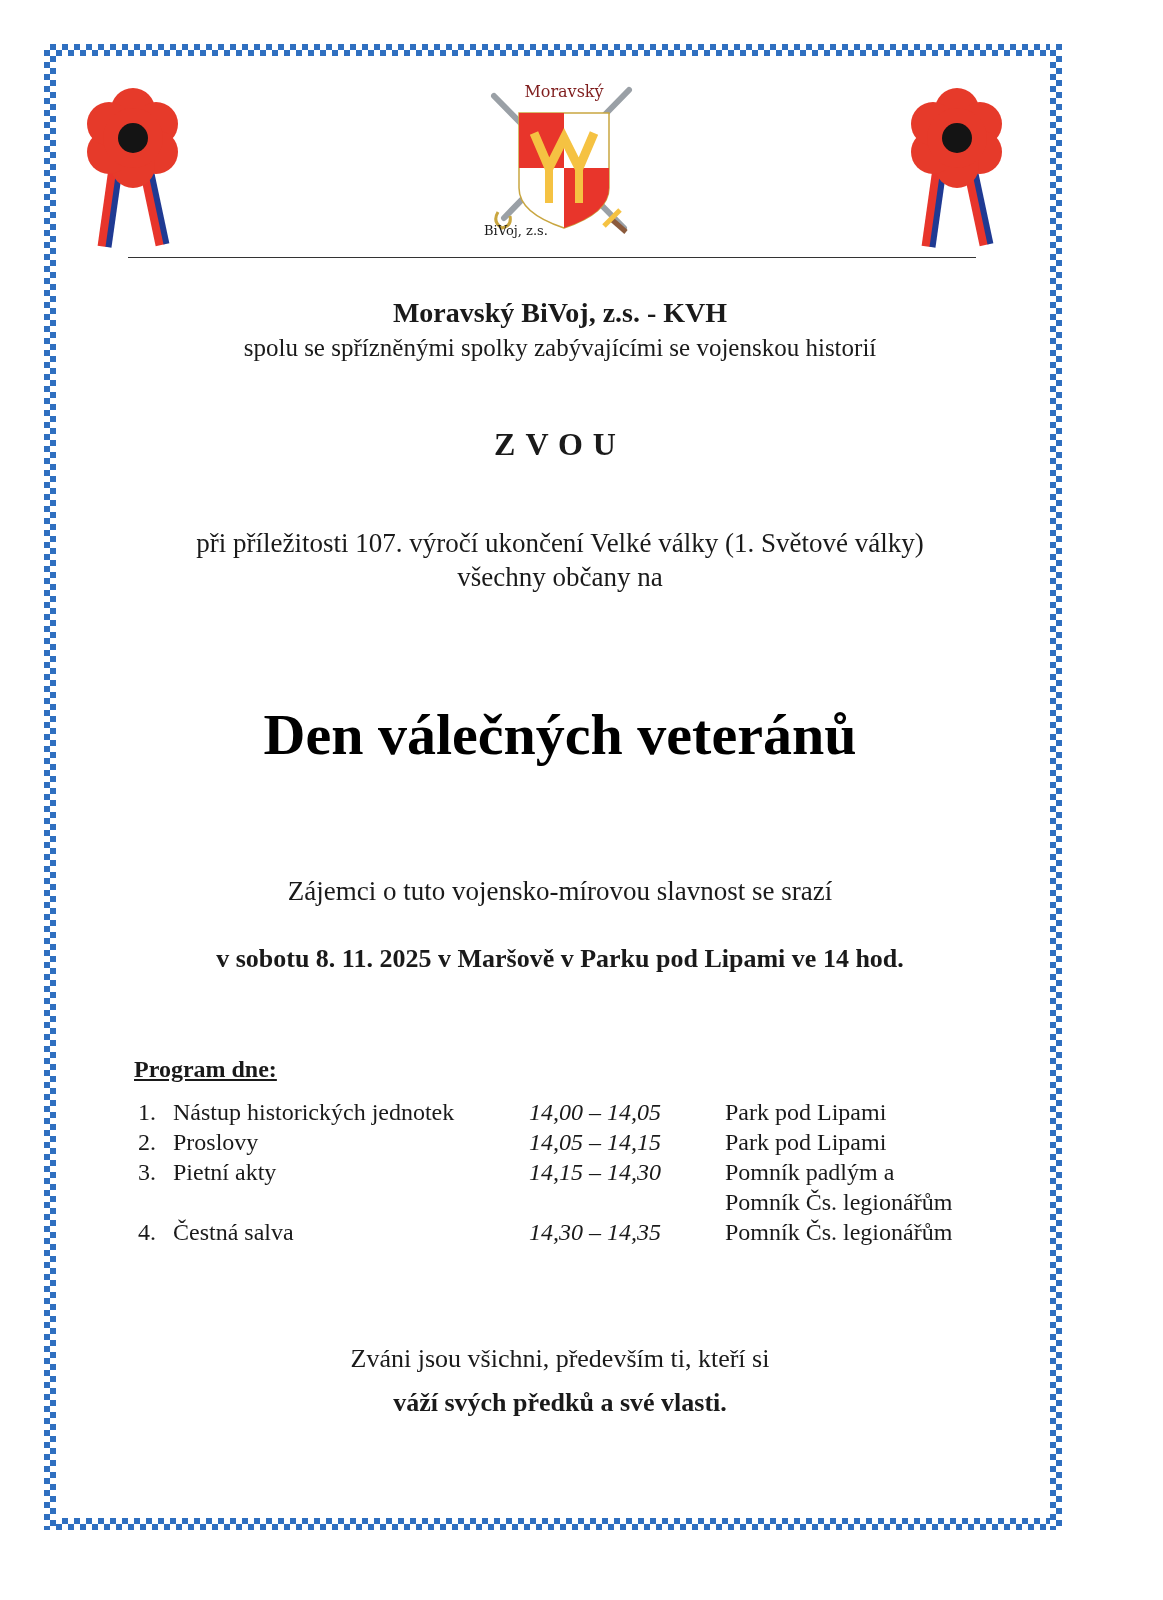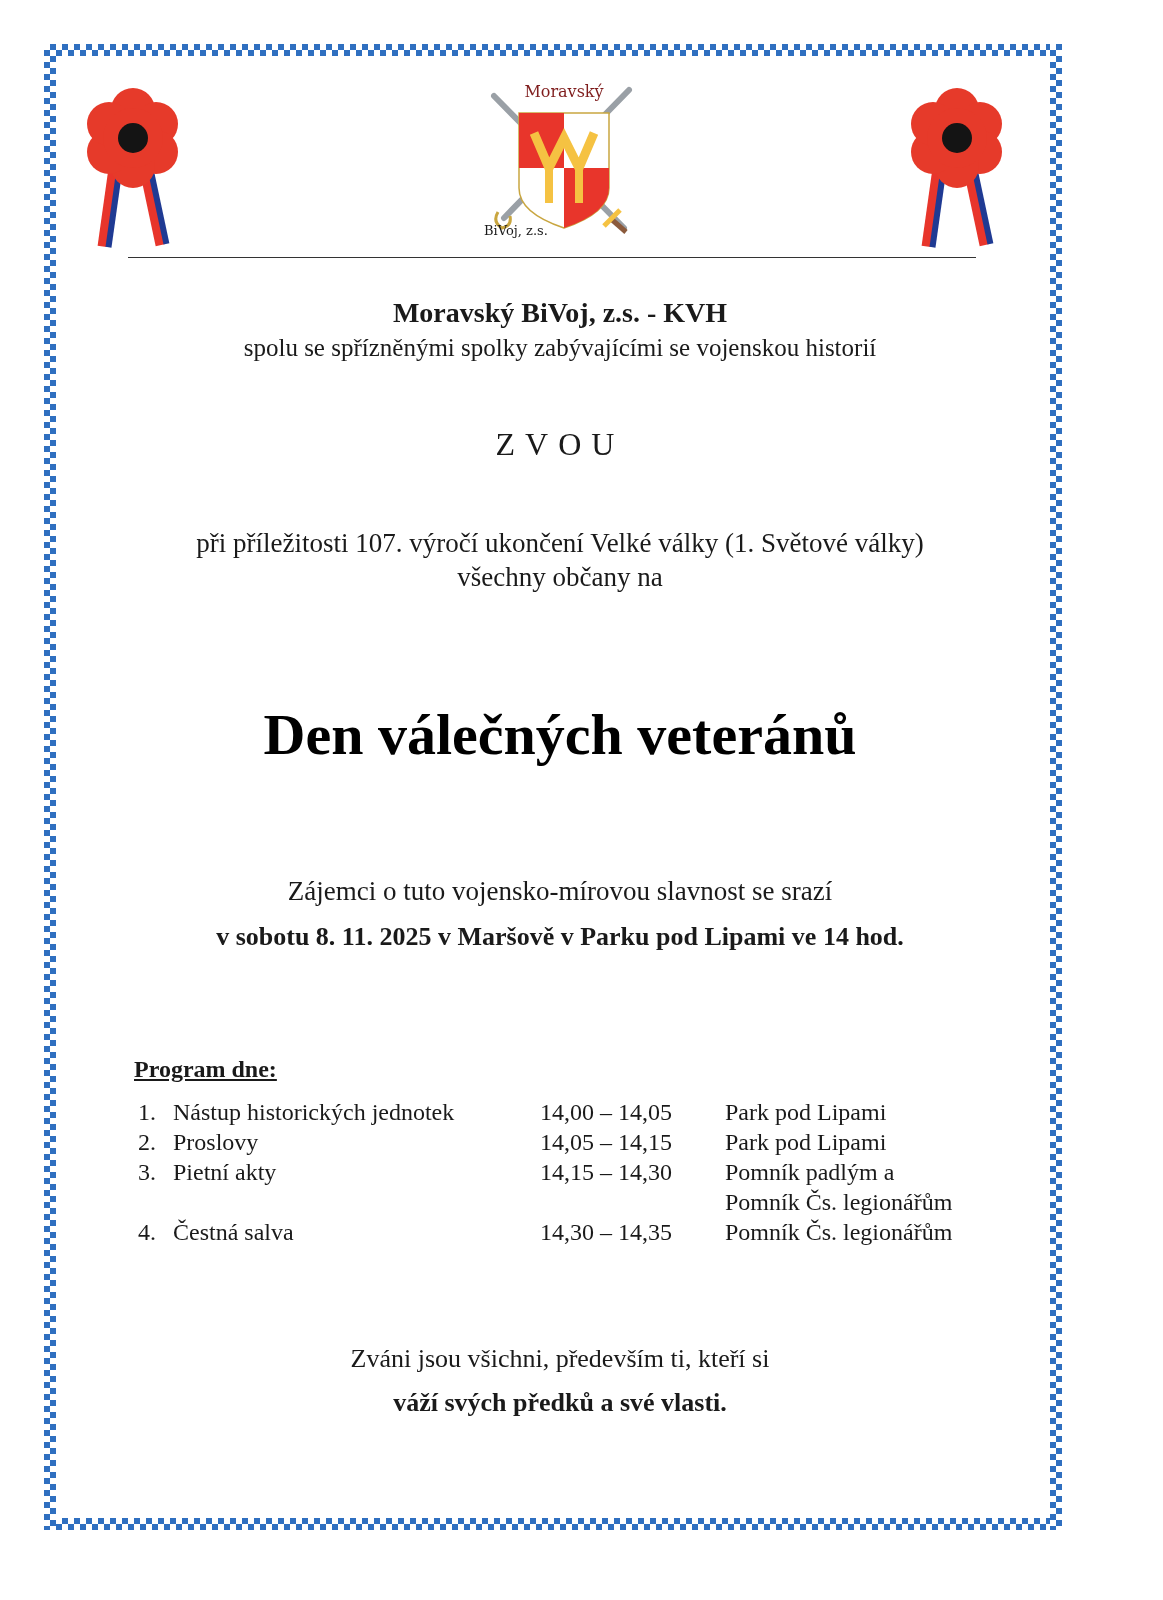--- a/index.html
+++ b/index.html
@@ -34,33 +34,33 @@
   .logo-top { position:absolute; left:0; width:160px; top:4px; text-align:center;
     font-size:16px; font-family:"DejaVu Serif", serif; color:#7f1d1d; }
   .logo-bottom { position:absolute; left:0; width:160px; top:145px; text-align:left;
     font-size:13px; font-family:"DejaVu Serif", serif; color:#1a1a1a; }
 
   .hr { position:absolute; left:128px; top:257px; width:848px; height:1px; background:#333; }
 
   .center { position:absolute; left:60px; width:1000px; text-align:center; }
   .org { top:296px; font-weight:bold; font-size:28px; line-height:34px; }
   .org2 { top:332px; font-weight:normal; font-size:25px; line-height:32px; }
-  .zvou { top:426px; font-weight:normal; font-size:32px; letter-spacing:10px; }
+  .zvou { top:426px; font-weight:bold; font-size:32px; letter-spacing:10px; }
   .occ1 { top:526px; font-size:27px; line-height:34px; }
   .occ2 { top:560px; font-size:27px; line-height:34px; }
   .title { top:700px; font-weight:bold; font-size:58px; color:#000000; line-height:70px; }
   .meet1 { top:876px; font-size:27px;text-align:center; }
-  .meet2 { top:922px; font-weight:bold; font-size:26px; }
+  .meet2 { top:944px; font-weight:bold; font-size:26px; }
 
   .program-heading { position:absolute; left:134px; top:1056px; font-weight:bold;
     font-size:24px; text-decoration:underline; }
   .prog-row { position:absolute; font-size:24px; line-height:30px; }
   .c-num { position:absolute; left:138px; }
   .c-name { position:absolute; left:173px; }
-  .c-time { position:absolute; left:540px; }
+  .c-time { position:absolute; left:529px;font-style:italic; }
   .c-place { position:absolute; left:725px; }
 
   .closing1 { top:1344px; font-weight:normal; font-size:26px; }
   .closing2 { top:1388px; font-weight:bold; font-size:26px; }
 </style>
 </head>
 <body>
 
 <div class="frame">
   <div class="border b-top"></div>

